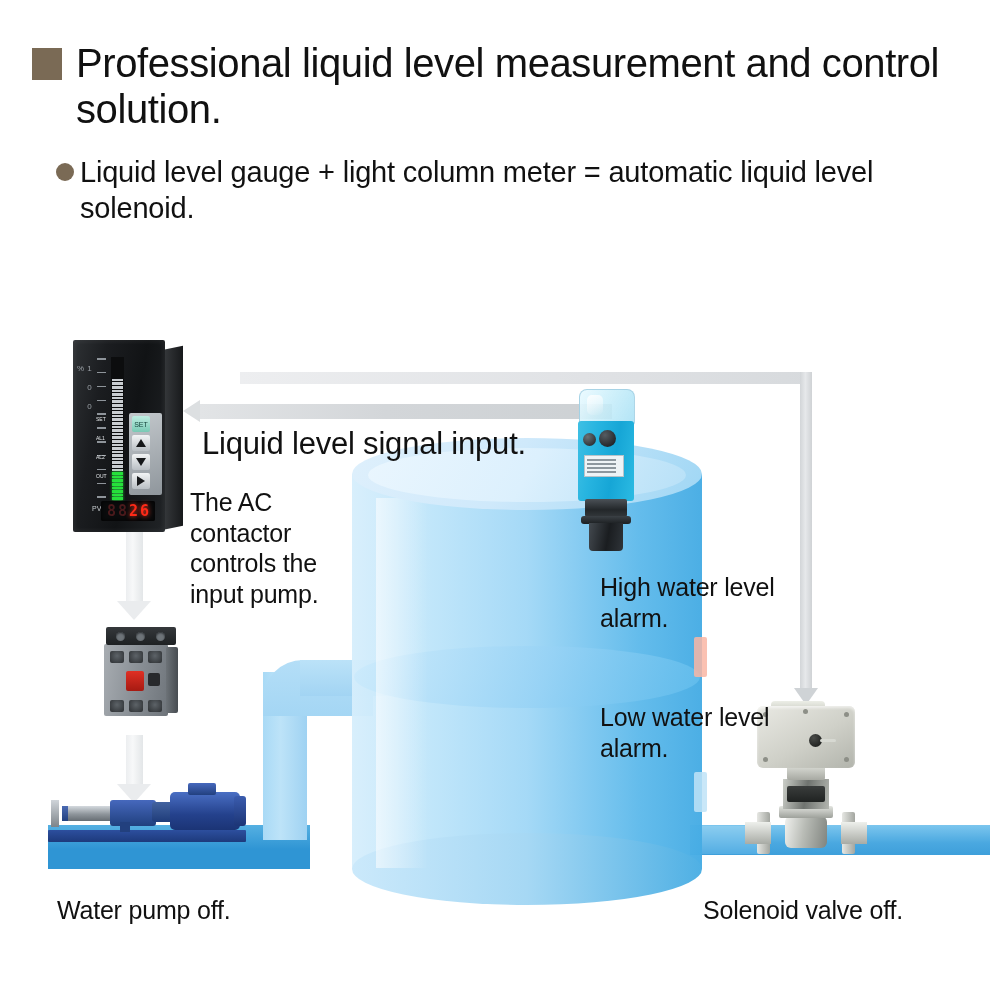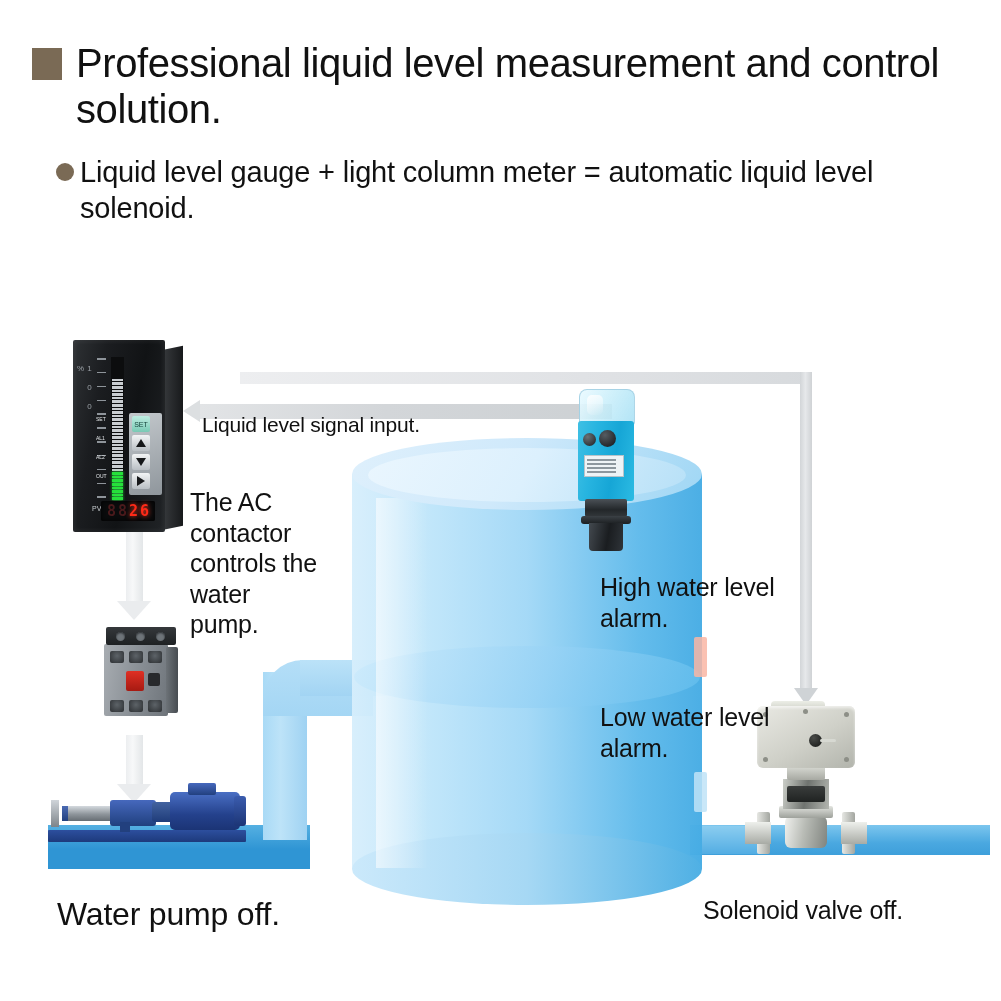--- a/index.html
+++ b/index.html
@@ -13,25 +13,25 @@
   .hd-title{position:absolute;left:76px;top:40px;width:900px;font-size:40px;line-height:46px;
             font-weight:400;color:#111;letter-spacing:-.4px;}
   .sub-bullet{position:absolute;left:56px;top:163px;width:18px;height:18px;border-radius:50%;
               background:#7a6a55;}
   .sub-title{position:absolute;left:80px;top:154px;width:820px;font-size:29px;line-height:36px;
              color:#111;letter-spacing:-.2px;}
 
   
   .ann{position:absolute;color:#111;line-height:1.22;letter-spacing:-.2px;}
   .ann-lcm{left:515px;top:307px;font-size:25px;width:380px;}
-  .ann-sig{left:202px;top:412px;font-size:21px;width:350px;}
+  .ann-sig{left:202px;top:425px;font-size:31px;width:350px;}
   .ann-ac {left:190px;top:487px;font-size:25px;width:130px;}
   .ann-high{left:600px;top:572px;font-size:25px;width:180px;}
   .ann-low {left:600px;top:702px;font-size:25px;width:180px;}
-  .ann-pump{left:57px;top:895px;font-size:32px;width:300px;}
+  .ann-pump{left:57px;top:895px;font-size:25px;width:300px;}
   .ann-valve{left:703px;top:895px;font-size:25px;width:300px;}
 
   
   .conn-h-left{position:absolute;left:200px;top:404px;width:412px;height:15px;
       background:linear-gradient(90deg,#e2e4e6 0%,#d3d6d9 45%,#cdd1d4 100%);}
   .conn-h-left:before{content:"";position:absolute;left:-17px;top:-4px;width:0;height:0;
       border-top:11.5px solid transparent;border-bottom:11.5px solid transparent;
       border-right:17px solid #dcdfe1;}
   .conn-l{position:absolute;left:240px;top:372px;width:572px;height:12px;
       background:linear-gradient(90deg,#edeef0 0%,#e0e2e5 60%,#d7dadd 100%);}
@@ -394,19 +394,19 @@
       <span class="v-bolt" style="left:87px;top:6px"></span>
       <span class="v-bolt" style="left:6px;top:51px"></span>
       <span class="v-bolt" style="left:87px;top:51px"></span>
       <span class="v-bolt" style="left:46px;top:3px"></span>
     </div>
     <div class="v-dial"></div>
     <div class="v-dial-n"></div>
   </div>
 
   <div class="ann ann-sig">Liquid level signal input.</div>
-  <div class="ann ann-ac">The AC contactor controls the water pump.</div>
+  <div class="ann ann-ac">The AC contactor controls the input pump.</div>
   <div class="ann ann-high">High water level alarm.</div>
   <div class="ann ann-low">Low water level alarm.</div>
   <div class="ann ann-pump">Water pump off.</div>
   <div class="ann ann-valve">Solenoid valve off.</div>
 
 </div>
 
 </body></html>

